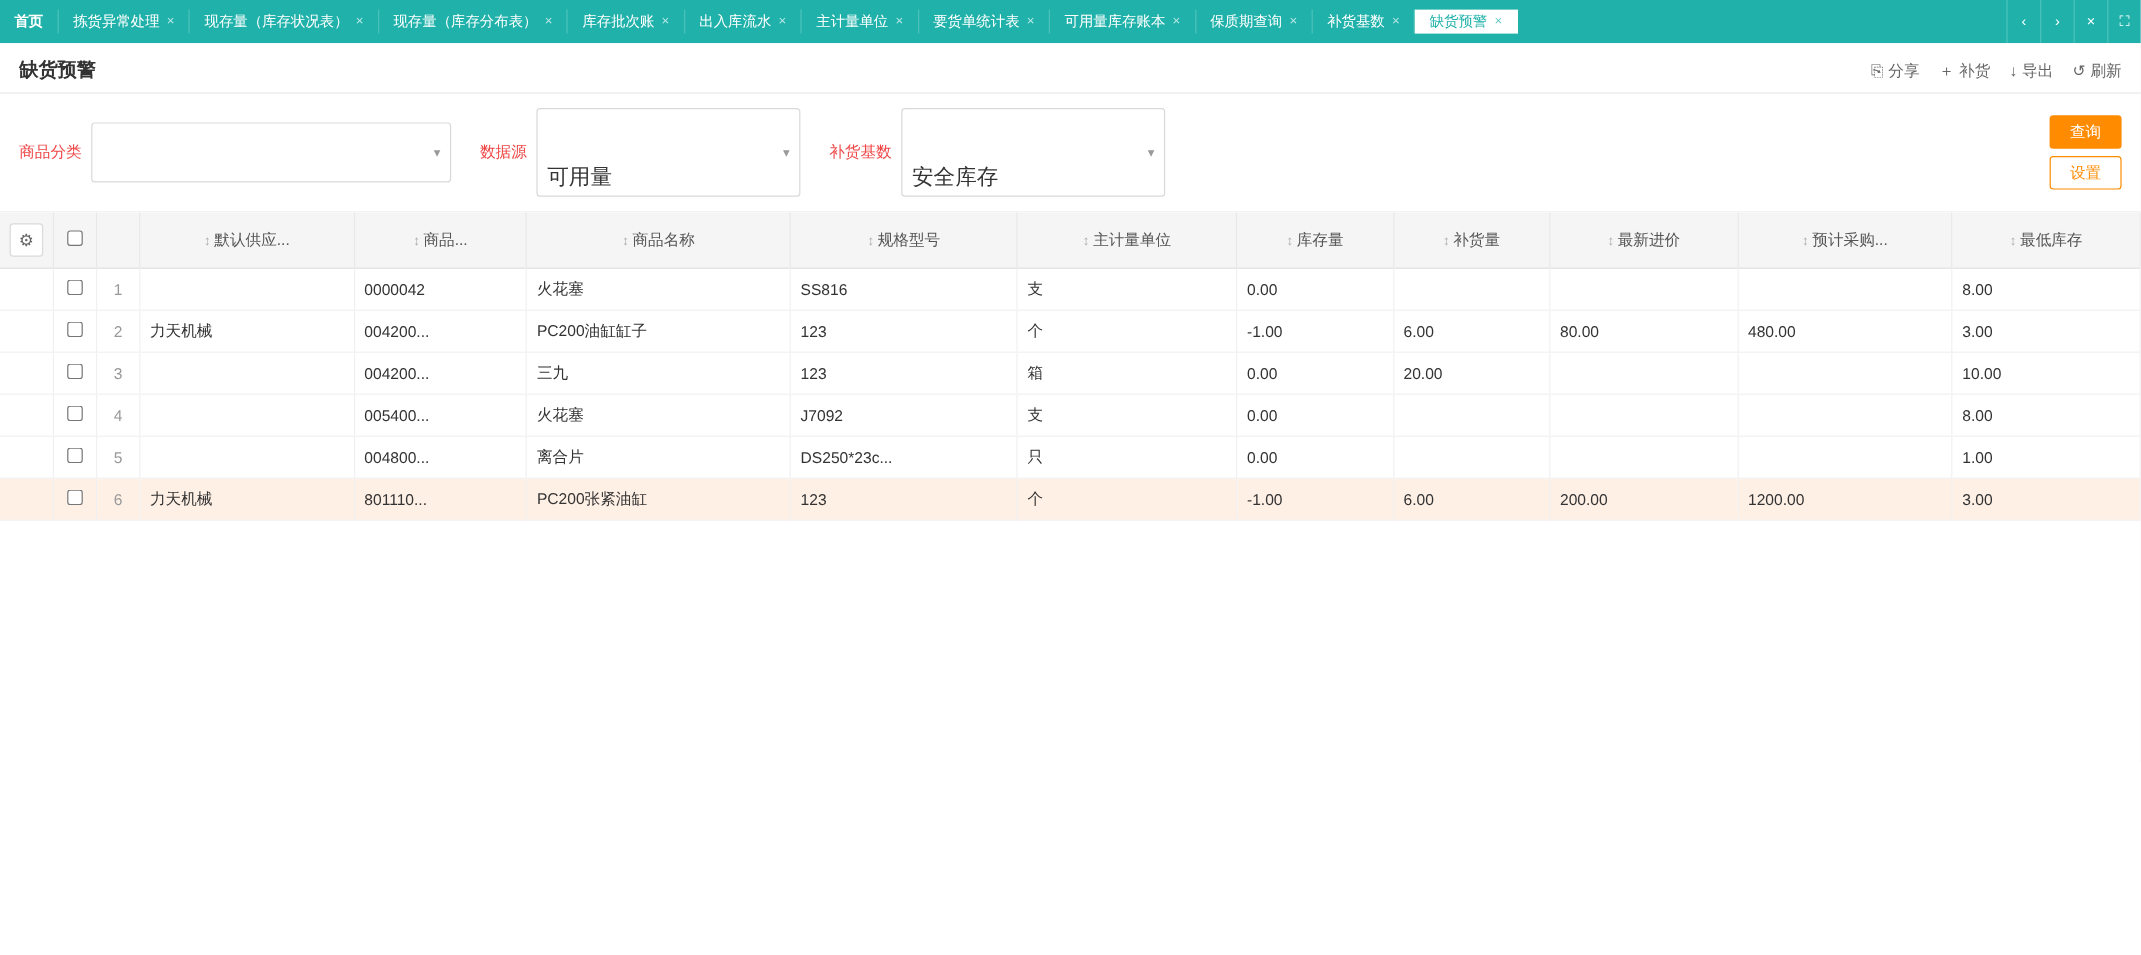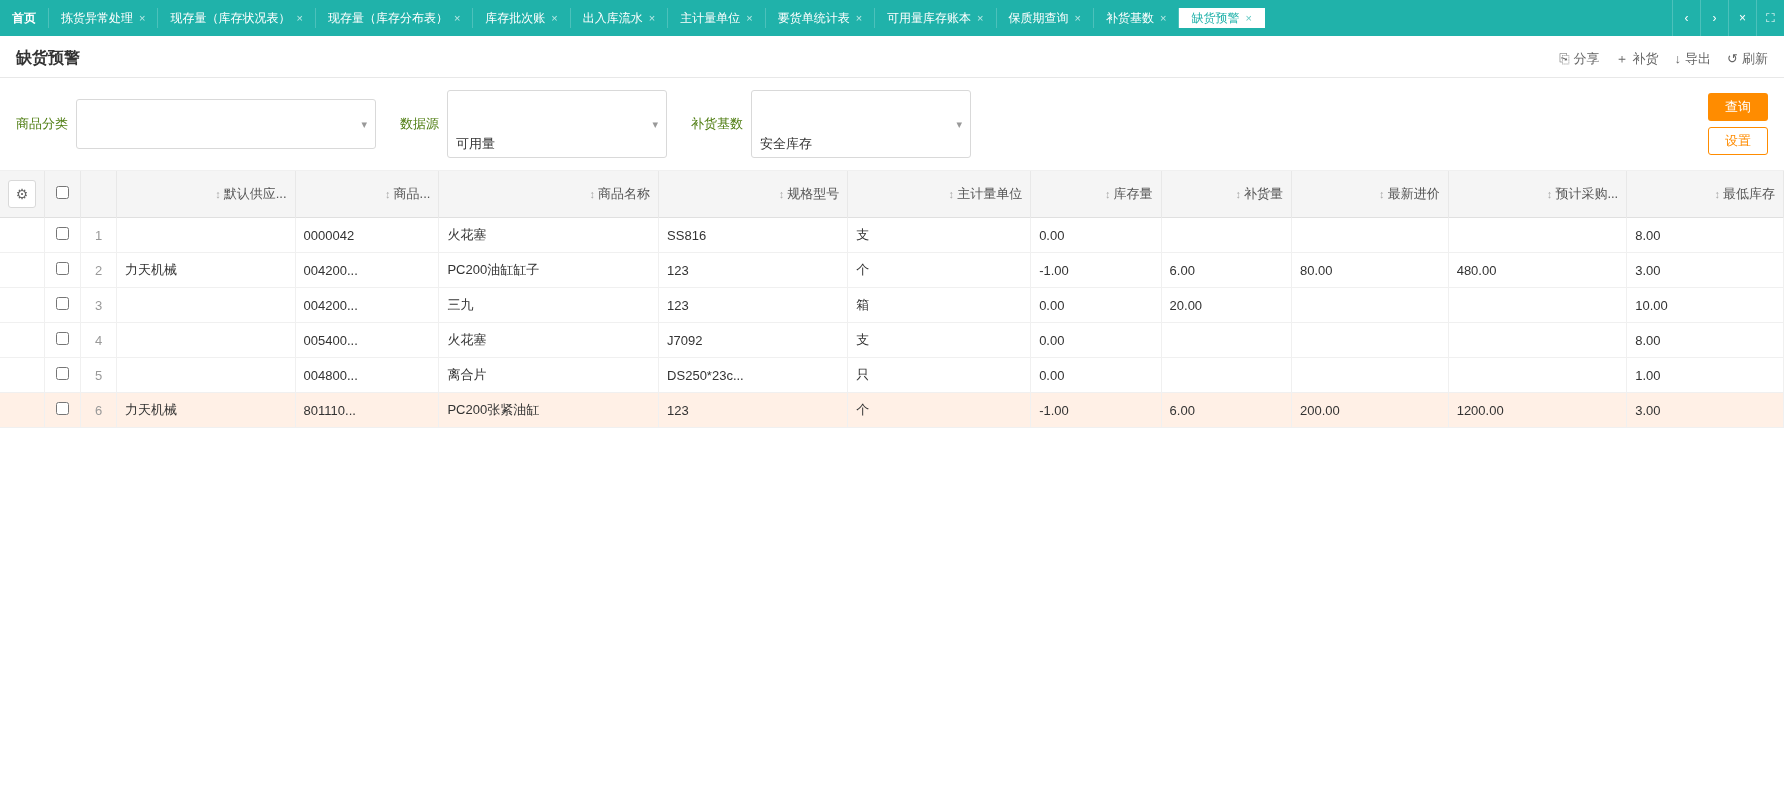--- a/index.html
+++ b/index.html
@@ -100,38 +100,38 @@
       padding: 12px 16px;
       gap: 24px;
       border-bottom: 1px solid #f0f0f0;
     }
     .filter-group {
       display: flex;
       align-items: center;
       gap: 8px;
     }
     .filter-label {
-      color: #4d7c0f;
+      color: #ef4444;
       font-size: 13px;
       white-space: nowrap;
     }
     .filter-select {
       display: flex;
       align-items: center;
       border: 1px solid #d9d9d9;
       border-radius: 3px;
       padding: 4px 8px;
       min-width: 220px;
       cursor: pointer;
       background: #fff;
       justify-content: space-between;
     }
     .filter-select-value {
       color: #333;
-      font-size: 13px;
+      font-size: 18px;
       margin-top: 40px;
     }
     .filter-select-arrow {
       color: #999;
       font-size: 11px;
       margin-left: 8px;
     }
     .filter-actions {
       margin-left: auto;
       display: flex;
@@ -166,21 +166,21 @@
       width: 100%;
       border-collapse: collapse;
       font-size: 13px;
     }
     thead tr {
       background: #f5f5f5;
       border-bottom: 1px solid #e0e0e0;
     }
     thead th {
       padding: 9px 8px;
-      text-align: right;
+      text-align: center;
       font-weight: normal;
       color: #555;
       border-right: 1px solid #e8e8e8;
       white-space: nowrap;
     }
     thead th:first-child {
       width: 44px;
       text-align: center;
     }
     thead th.sortable {

